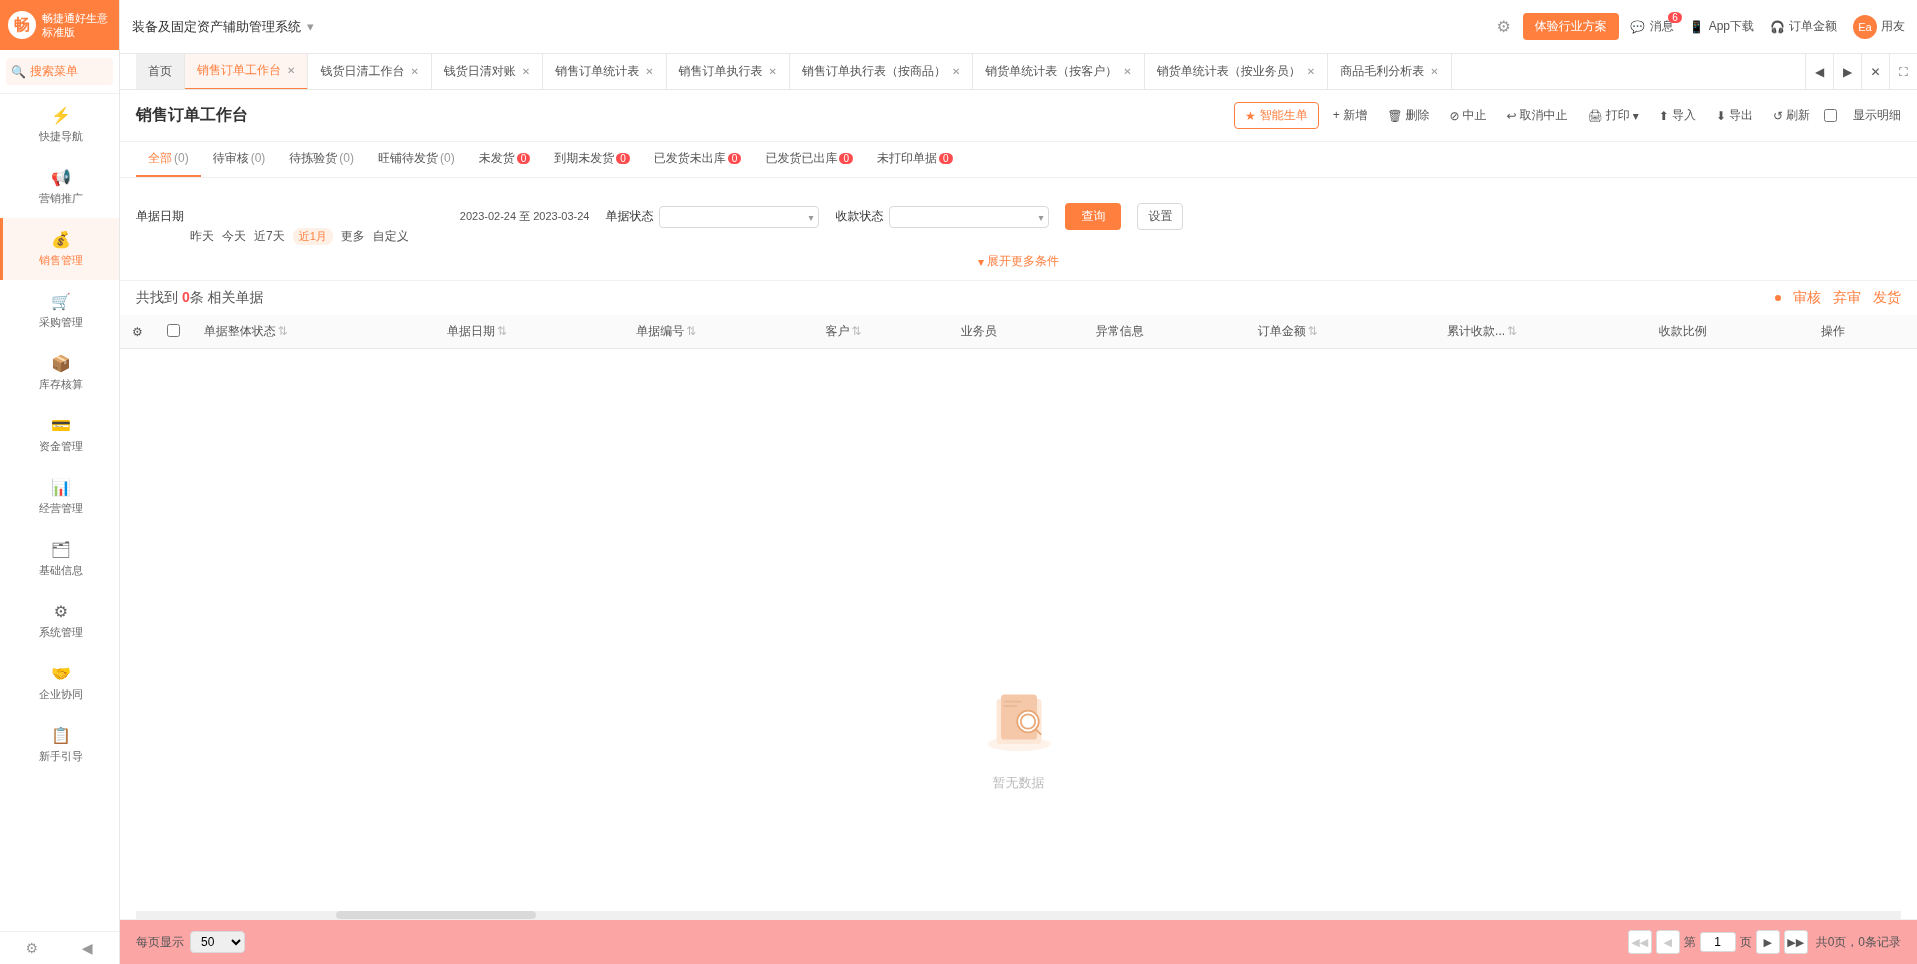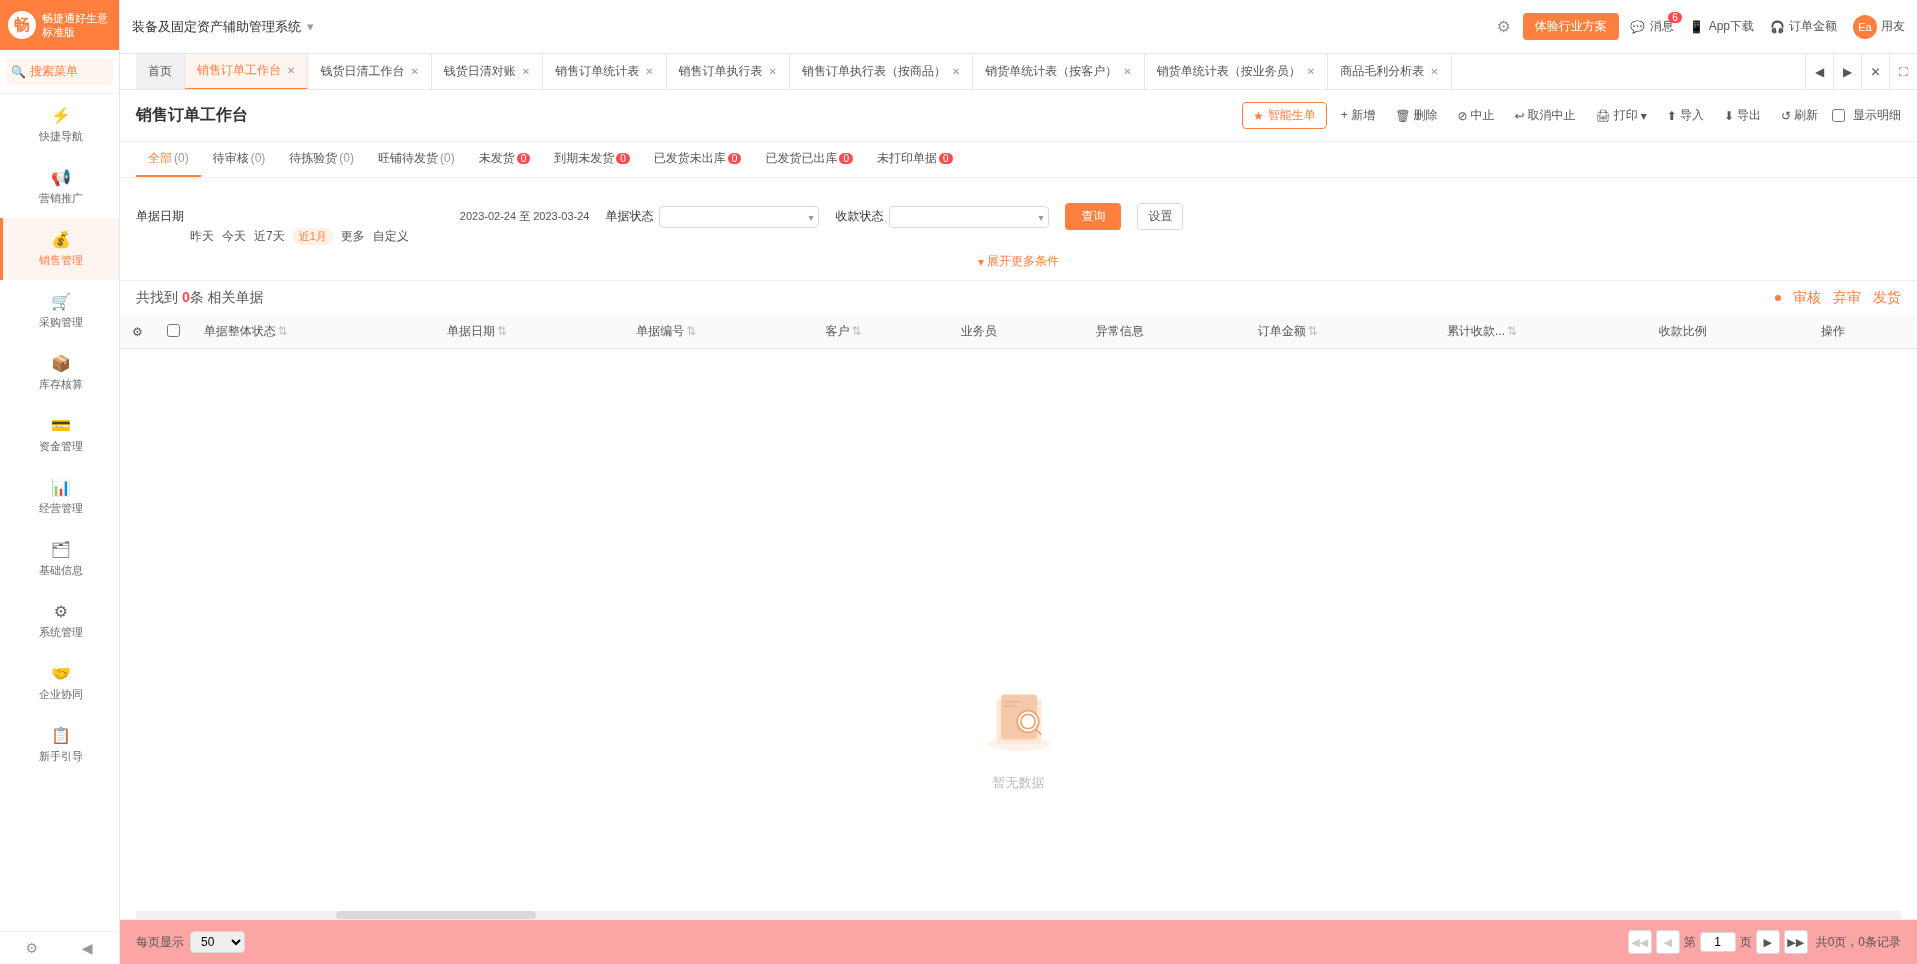--- a/index.html
+++ b/index.html
@@ -49,21 +49,21 @@
     .workbench { background: #fff; flex: 1; display: flex; flex-direction: column; margin: 0; }
 
     
     .wb-header { padding: 12px 16px; display: flex; align-items: center; justify-content: space-between; border-bottom: 1px solid #f0f0f0; }
     .wb-title { font-size: 16px; font-weight: bold; color: #333; }
     .wb-actions { display: flex; align-items: center; gap: 8px; }
     .btn-smart { background: #fff; border: 1px solid #ff7f3f; color: #ff7f3f; padding: 4px 10px; border-radius: 4px; cursor: pointer; font-size: 12px; display: flex; align-items: center; gap: 4px; }
     .btn-action { background: none; border: none; color: #555; cursor: pointer; font-size: 12px; display: flex; align-items: center; gap: 3px; padding: 4px 6px; }
     .btn-query { background: #ff7f3f; color: #fff; border: none; border-radius: 4px; padding: 5px 16px; cursor: pointer; font-size: 12px; }
     .btn-setting { background: #fff; border: 1px solid #d9d9d9; color: #555; padding: 4px 10px; border-radius: 4px; cursor: pointer; font-size: 12px; }
-    .checkbox-label { display: flex; align-items: center; gap: 8px; font-size: 12px; color: #555; cursor: pointer; }
+    .checkbox-label { display: flex; align-items: center; gap: 16px; font-size: 12px; color: #555; cursor: pointer; }
 
     
     .sub-tabs { display: flex; align-items: center; padding: 0 16px; border-bottom: 1px solid #f0f0f0; background: #fff; }
     .sub-tab { padding: 8px 12px; cursor: pointer; font-size: 12px; color: #555; border-bottom: 2px solid transparent; white-space: nowrap; }
     .sub-tab.active { color: #ff7f3f; border-bottom-color: #ff7f3f; }
     .sub-tab .badge-red { background: #ff4d4f; color: #fff; border-radius: 8px; padding: 0 4px; font-size: 10px; margin-left: 2px; }
     .sub-tab .badge-gray { color: #999; margin-left: 2px; }
 
     
     .filter-area { padding: 10px 16px; background: #fff; border-bottom: 1px solid #f0f0f0; display: flex; flex-direction: column; gap: 8px; }

